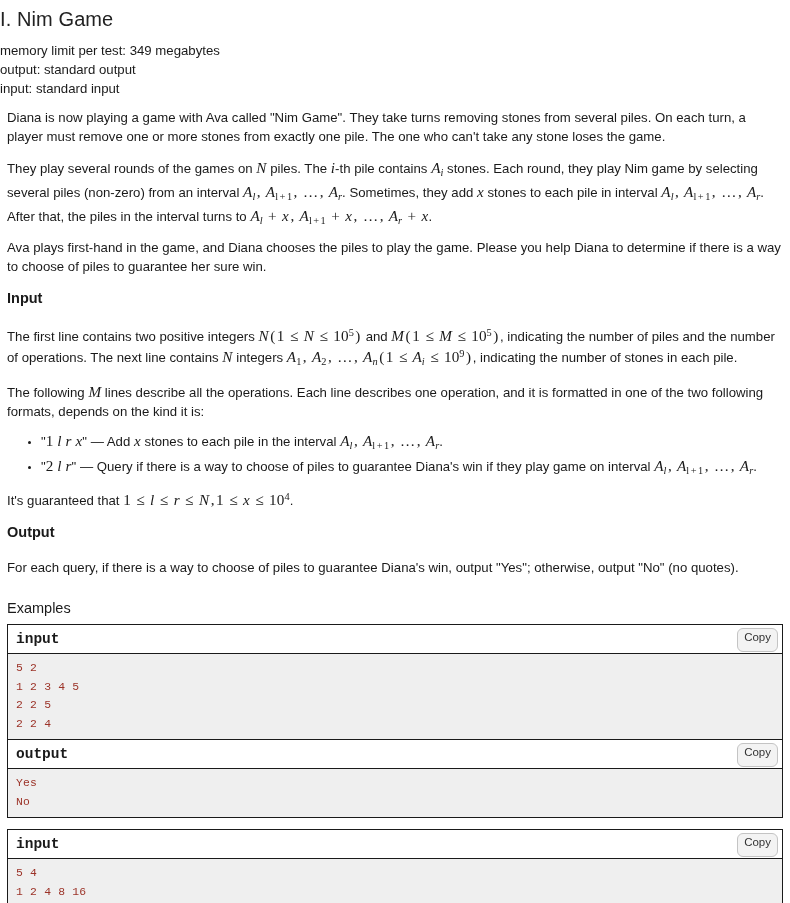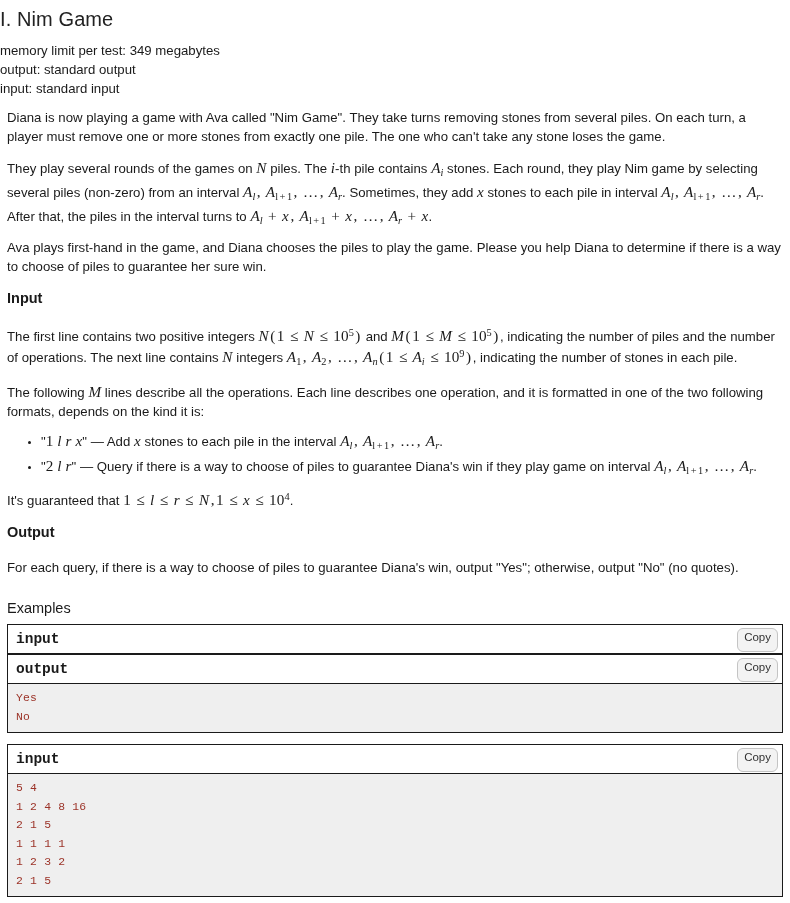--- a/index.html
+++ b/index.html
@@ -195,20 +195,24 @@
     <div class="section-title examples">Examples</div>
 
     <div class="sample-tests">
 
       <div class="sample-group">
         <div class="io-section">
           <div class="io-title">
             <span>input</span>
             <button class="copy-btn">Copy</button>
           </div>
+          <div class="io-body">5 2
+1 2 3 4 5
+2 2 5
+2 2 4</div>
         </div>
         <div class="io-section">
           <div class="io-title">
             <span>output</span>
             <button class="copy-btn">Copy</button>
           </div>
           <div class="io-body">Yes
 No</div>
         </div>
       </div>

